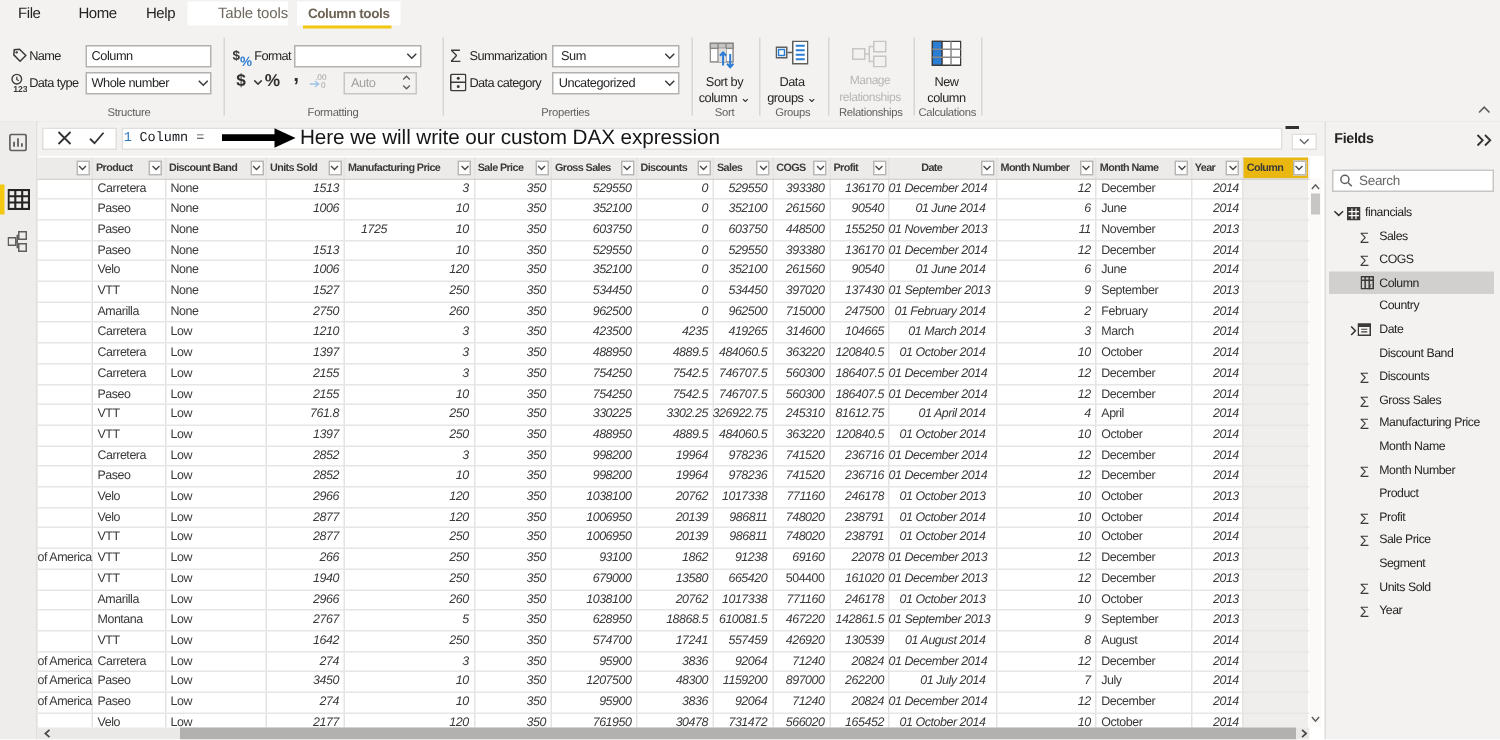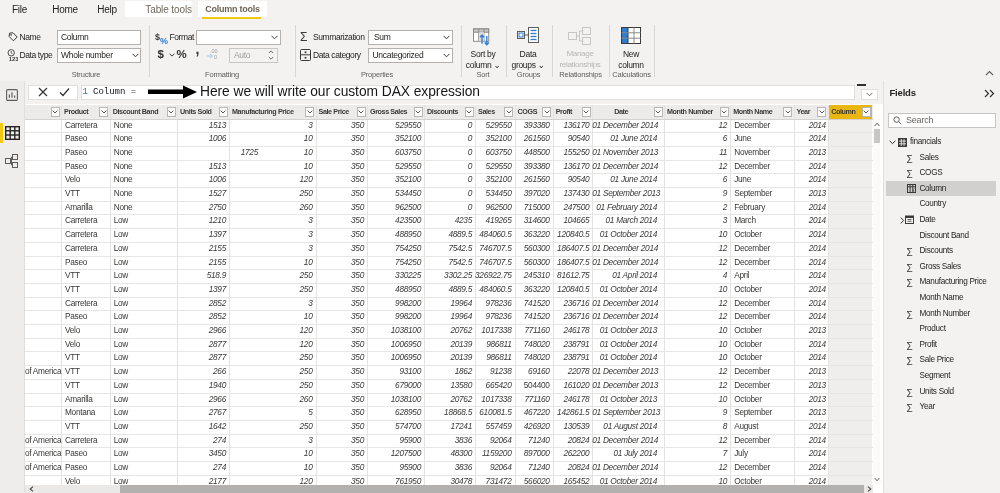--- a/index.html
+++ b/index.html
@@ -454,21 +454,21 @@
 <div class="tx" style="left:424.0px;top:255.5px;width:48.0px;height:13.7px;line-height:13.7px;text-align:right;font-style:italic;font-size:8.3px;letter-spacing:-0.3px;color:#3a3938;">7542.5</div>
 <div class="tx" style="left:475.0px;top:255.5px;width:36.5px;height:13.7px;line-height:13.7px;text-align:right;font-style:italic;font-size:8.3px;letter-spacing:-0.3px;color:#3a3938;">746707.5</div>
 <div class="tx" style="left:514.5px;top:255.5px;width:35.200000000000045px;height:13.7px;line-height:13.7px;text-align:right;font-style:italic;font-size:8.3px;letter-spacing:-0.3px;color:#3a3938;">560300</div>
 <div class="tx" style="left:552.7px;top:255.5px;width:36.59999999999991px;height:13.7px;line-height:13.7px;text-align:right;font-style:italic;font-size:8.3px;letter-spacing:-0.3px;color:#3a3938;">186407.5</div>
 <div class="tx" style="left:592.3px;top:255.5px;width:64.70000000000005px;height:13.7px;line-height:13.7px;text-align:right;font-style:italic;font-size:8.3px;letter-spacing:-0.3px;color:#3a3938;">01 December 2014</div>
 <div class="tx" style="left:664.0px;top:255.5px;width:63.200000000000045px;height:13.7px;line-height:13.7px;text-align:right;font-style:italic;font-size:8.3px;letter-spacing:-0.3px;color:#3a3938;">12</div>
 <div class="tx" style="left:734.2px;top:255.5px;height:13.7px;line-height:13.7px;font-size:8.3px;letter-spacing:-0.3px;color:#3a3938;">December</div>
 <div class="tx" style="left:793.5px;top:255.5px;width:32.40000000000005px;height:13.7px;line-height:13.7px;text-align:right;font-style:italic;font-size:8.3px;letter-spacing:-0.3px;color:#3a3938;">2014</div>
 <div class="tx" style="left:65.0px;top:269.2px;height:13.7px;line-height:13.7px;font-size:8.3px;letter-spacing:-0.3px;color:#3a3938;">VTT</div>
 <div class="tx" style="left:113.7px;top:269.2px;height:13.7px;line-height:13.7px;font-size:8.3px;letter-spacing:-0.3px;color:#3a3938;">Low</div>
-<div class="tx" style="left:177.0px;top:269.2px;width:49.0px;height:13.7px;line-height:13.7px;text-align:right;font-style:italic;font-size:8.3px;letter-spacing:-0.3px;color:#3a3938;">518.9</div>
+<div class="tx" style="left:177.0px;top:269.2px;width:49.0px;height:13.7px;line-height:13.7px;text-align:right;font-style:italic;font-size:8.3px;letter-spacing:-0.3px;color:#3a3938;">761.8</div>
 <div class="tx" style="left:229.0px;top:269.2px;width:83.5px;height:13.7px;line-height:13.7px;text-align:right;font-style:italic;font-size:8.3px;letter-spacing:-0.3px;color:#3a3938;">250</div>
 <div class="tx" style="left:315.5px;top:269.2px;width:48.5px;height:13.7px;line-height:13.7px;text-align:right;font-style:italic;font-size:8.3px;letter-spacing:-0.3px;color:#3a3938;">350</div>
 <div class="tx" style="left:367.0px;top:269.2px;width:54.0px;height:13.7px;line-height:13.7px;text-align:right;font-style:italic;font-size:8.3px;letter-spacing:-0.3px;color:#3a3938;">330225</div>
 <div class="tx" style="left:424.0px;top:269.2px;width:48.0px;height:13.7px;line-height:13.7px;text-align:right;font-style:italic;font-size:8.3px;letter-spacing:-0.3px;color:#3a3938;">3302.25</div>
 <div class="tx" style="left:475.0px;top:269.2px;width:36.5px;height:13.7px;line-height:13.7px;text-align:right;font-style:italic;font-size:8.3px;letter-spacing:-0.3px;color:#3a3938;">326922.75</div>
 <div class="tx" style="left:514.5px;top:269.2px;width:35.200000000000045px;height:13.7px;line-height:13.7px;text-align:right;font-style:italic;font-size:8.3px;letter-spacing:-0.3px;color:#3a3938;">245310</div>
 <div class="tx" style="left:552.7px;top:269.2px;width:36.59999999999991px;height:13.7px;line-height:13.7px;text-align:right;font-style:italic;font-size:8.3px;letter-spacing:-0.3px;color:#3a3938;">81612.75</div>
 <div class="tx" style="left:592.3px;top:269.2px;width:64.70000000000005px;height:13.7px;line-height:13.7px;text-align:right;font-style:italic;font-size:8.3px;letter-spacing:-0.3px;color:#3a3938;">01 April 2014</div>
 <div class="tx" style="left:664.0px;top:269.2px;width:63.200000000000045px;height:13.7px;line-height:13.7px;text-align:right;font-style:italic;font-size:8.3px;letter-spacing:-0.3px;color:#3a3938;">4</div>
 <div class="tx" style="left:734.2px;top:269.2px;height:13.7px;line-height:13.7px;font-size:8.3px;letter-spacing:-0.3px;color:#3a3938;">April</div>

